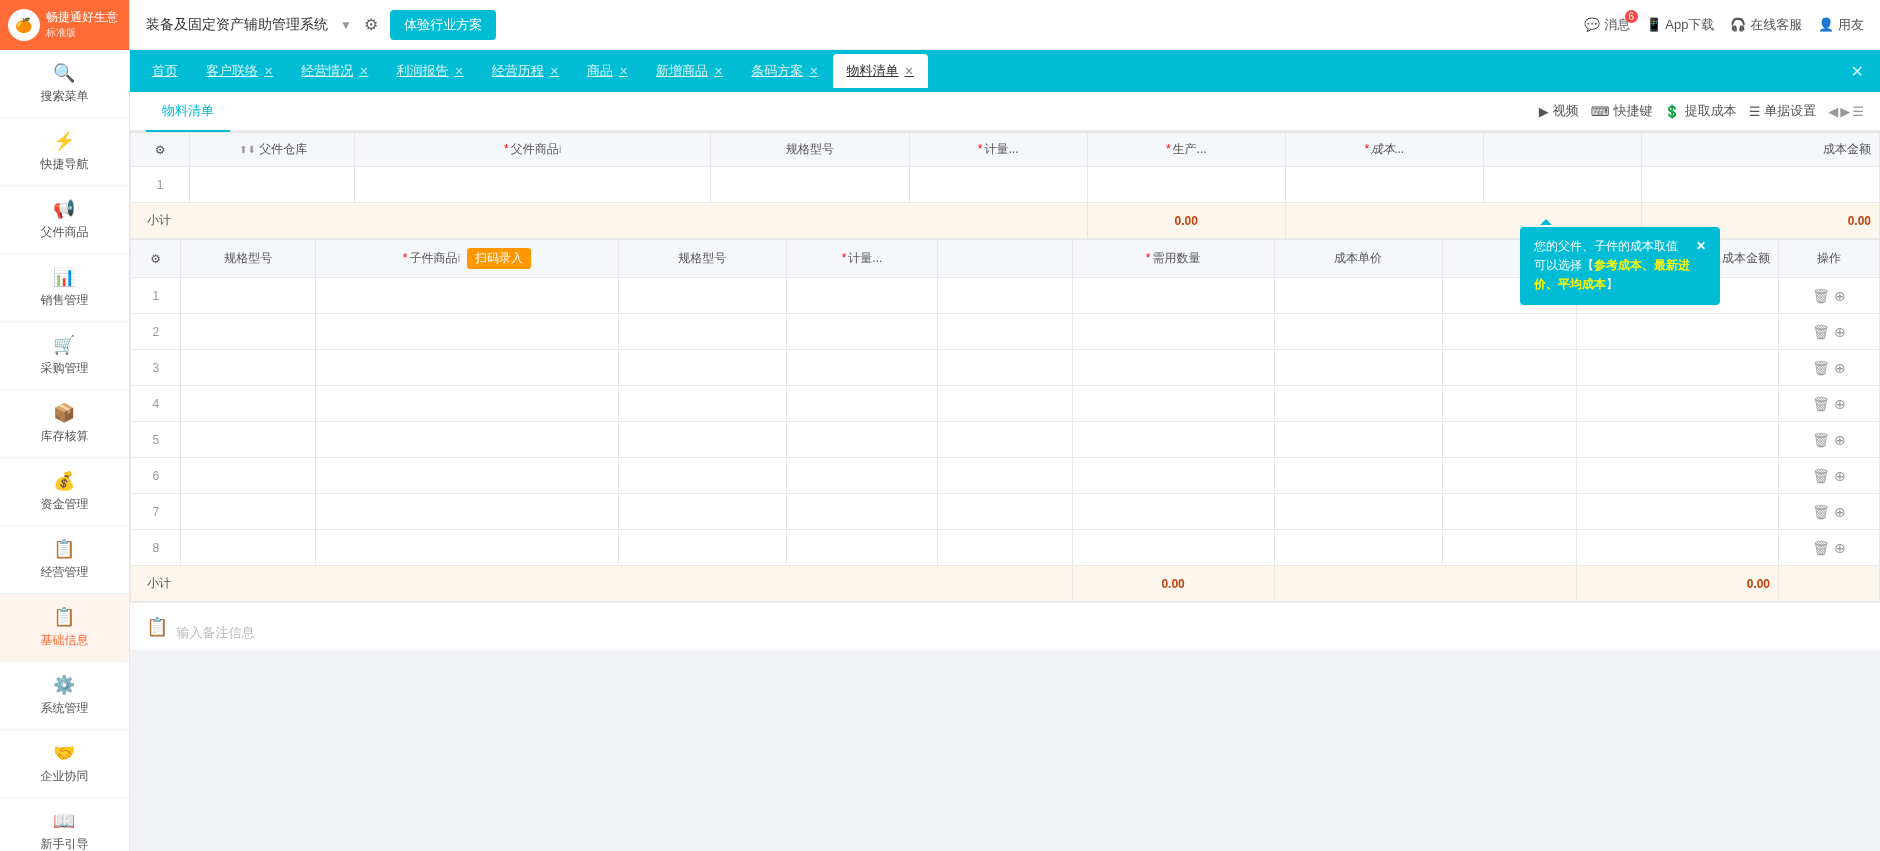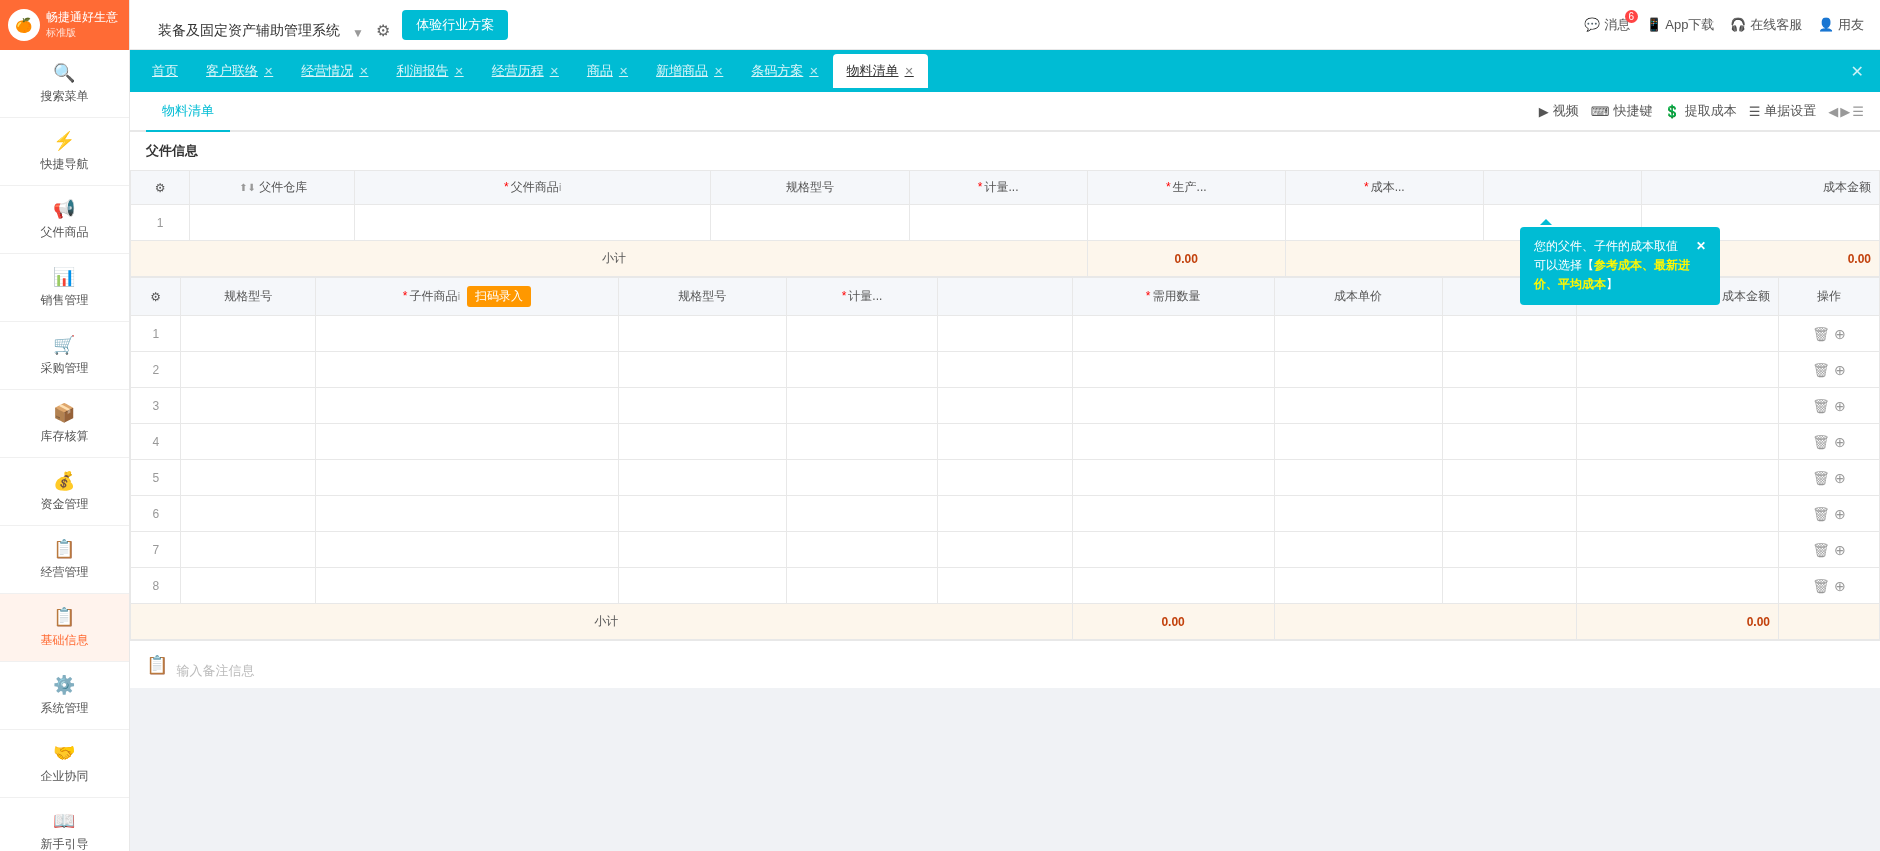--- a/index.html
+++ b/index.html
@@ -57,21 +57,21 @@
     
     .topbar {
       height: 50px;
       background: #fff;
       border-bottom: 1px solid #e8e8e8;
       display: flex;
       align-items: center;
       justify-content: space-between;
       padding: 0 16px;
     }
-    .topbar-left { display: flex; align-items: flex-end; gap: 12px; margin-left: 12px; }
+    .topbar-left { display: flex; align-items: center; gap: 12px; }
     .topbar-title { font-size: 14px; color: #333; }
     .topbar-arrow { color: #999; font-size: 12px; }
     .topbar-gear { color: #666; font-size: 16px; cursor: pointer; }
     .topbar-btn {
       background: #00bcd4;
       color: #fff;
       border: none;
       border-radius: 4px;
       padding: 6px 14px;
       cursor: pointer;
@@ -168,21 +168,21 @@
     }
     td {
       border: 1px solid #e8e8e8;
       padding: 6px;
       text-align: center;
       color: #333;
       height: 36px;
     }
     .row-num { color: #999; width: 30px; }
     .subtotal-row { background: #fdf6ec; }
-    .subtotal-label { text-align: center; padding-left: 16px; color: #555; }
+    .subtotal-label { text-align: left; padding-left: 16px; color: #555; }
     .subtotal-val { font-weight: bold; color: #c2410c; }
 
     
     .scan-btn {
       background: #ff9800;
       color: #fff;
       border: none;
       border-radius: 3px;
       padding: 2px 8px;
       font-size: 12px;
@@ -398,32 +398,31 @@
           <span>单据设置</span>
         </div>
         <div class="nav-arrows">
           <span style="cursor:pointer;">◀</span>
           <span style="cursor:pointer;">▶</span>
           <span style="cursor:pointer;">☰</span>
         </div>
       </div>
     </div>
 
-    <div class="section-title">父件信息</div>
     <div class="table-wrap">
       <table>
         <thead>
           <tr>
             <th style="width:30px;"><span>⚙</span></th>
             <th style="width:80px;padding-left:8px;"><span style="color:#999;font-size:10px;">⬆⬇</span> 父件仓库</th>
             <th style="width:180px;"><span class="required-star">*</span>父件商品<span class="th-info">ℹ</span></th>
             <th style="width:100px;">规格型号</th>
             <th style="width:90px;"><span class="required-star">*</span>计量...</th>
             <th style="width:100px;"><span class="required-star">*</span>生产...</th>
-            <th style="width:100px;"><span class="required-star">*</span>成本...</th>
+            <th style="width:100px;font-style:italic;"><span class="required-star">*</span>成本...</th>
             <th style="width:80px;"></th>
             <th style="width:120px; text-align:right; padding-right:8px;">成本金额</th>
           </tr>
         </thead>
         <tbody>
           <tr>
             <td class="row-num">1</td>
             <td></td>
             <td></td>
             <td></td>

